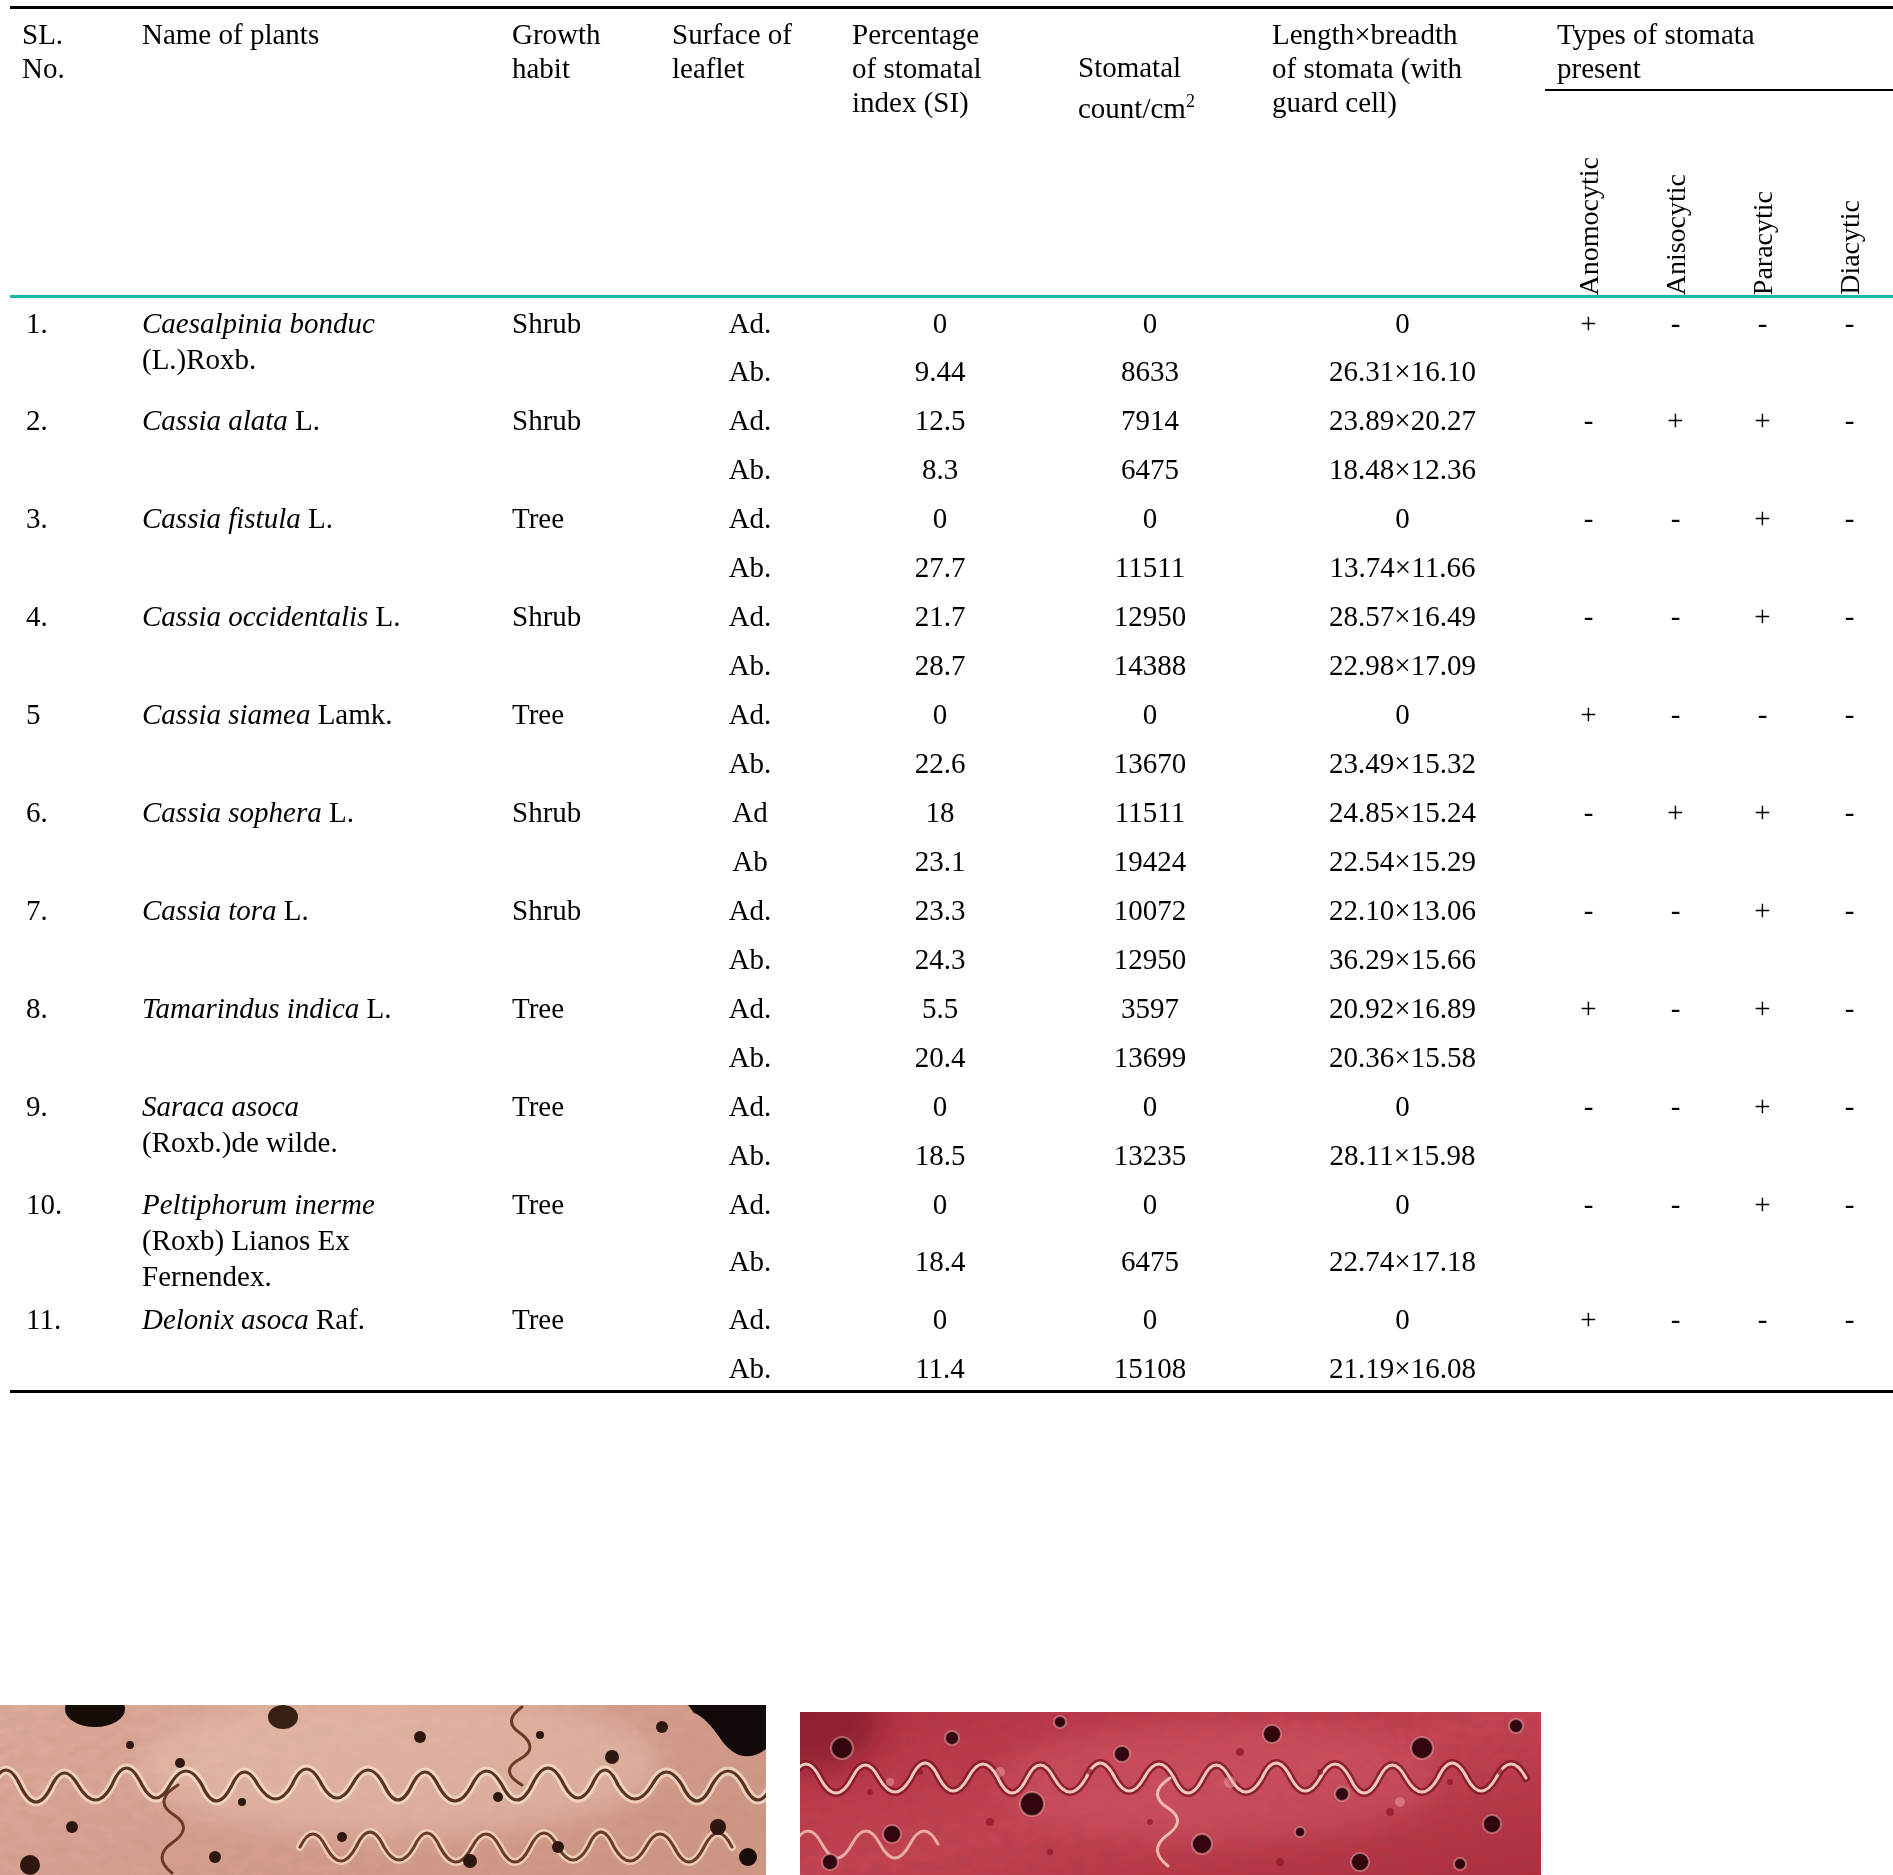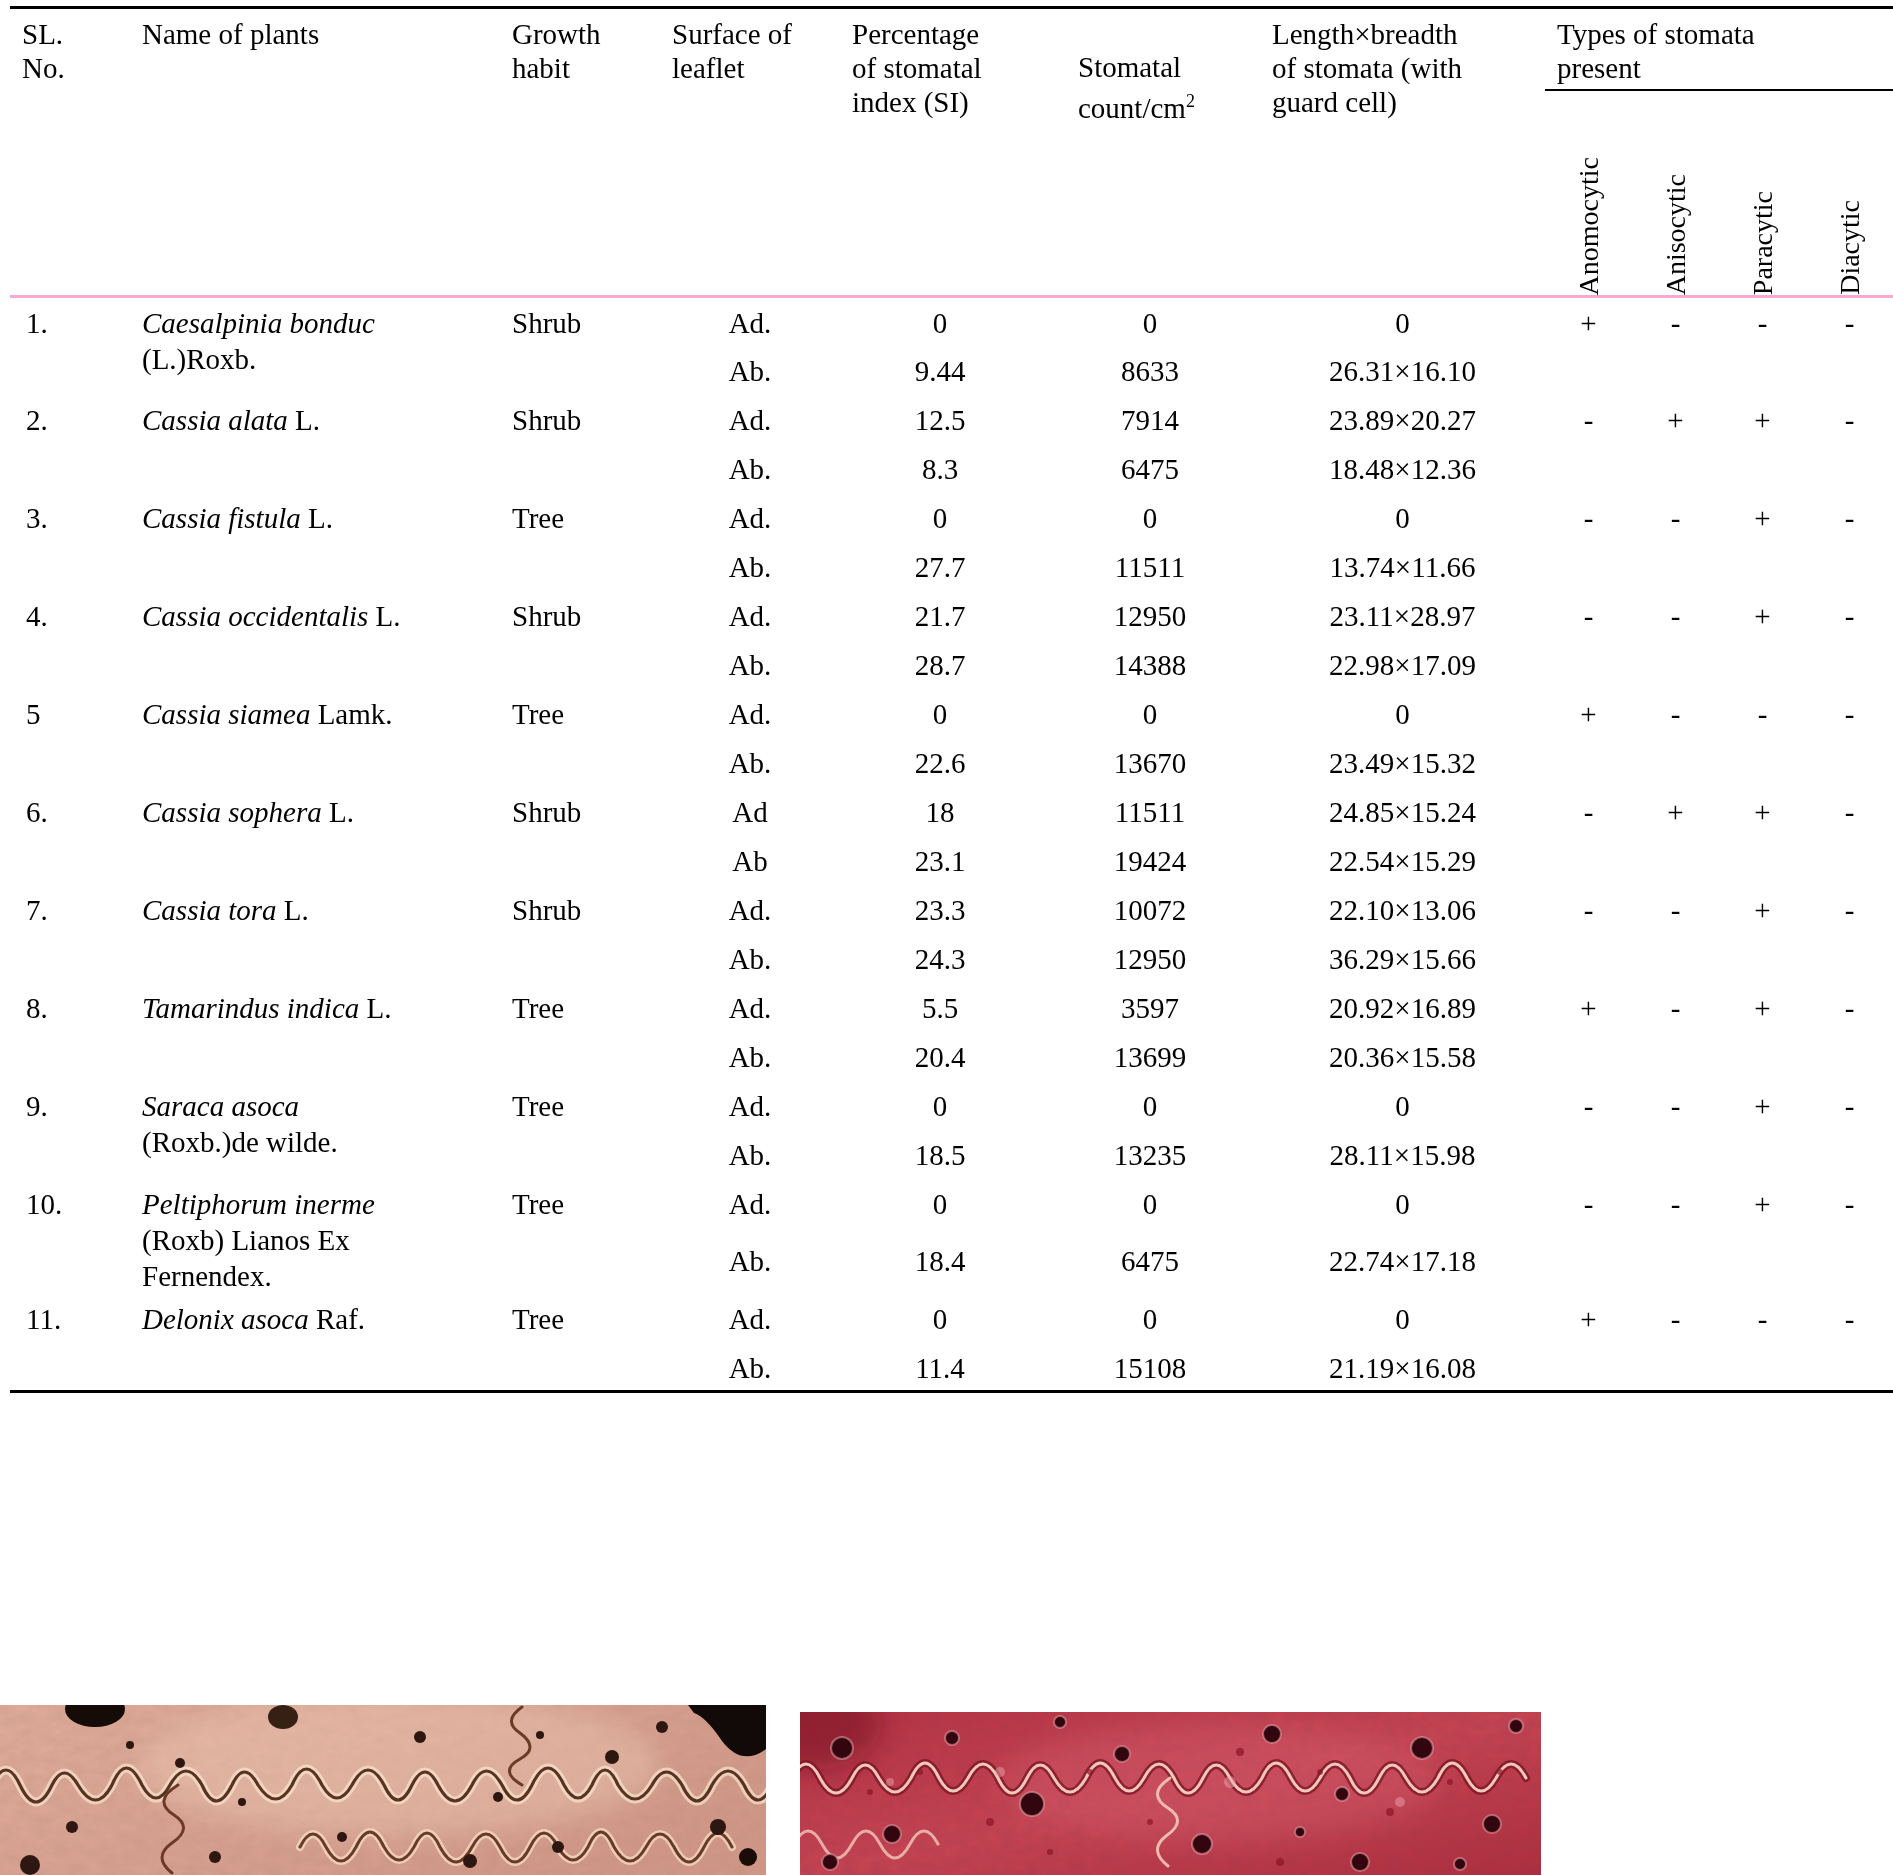--- a/index.html
+++ b/index.html
@@ -11,21 +11,21 @@
     position: relative; overflow: hidden;
   }
   
   table.stomata {
     border-collapse: collapse; table-layout: fixed;
     width: 1883px; margin: 6px 0 0 10px;
     border-top: 3px solid #000; border-bottom: 3px solid #000;
     font-size: 29px;
   }
   th, td { padding: 0; font-weight: normal; text-align: left; vertical-align: top; }
-  thead th { border-bottom: 3px solid #f9a8d4; height: 289px; font-family: Liberation Serif, serif; }
+  thead th { border-bottom: 3px solid #14b8a6; height: 289px; font-family: Liberation Serif, serif; }
   .hdr { line-height: 34px; padding: 8px 4px 0 12px; }
   .pre { white-space: pre-line; }
   .h-count .hdr { padding-left: 38px; margin-top: 33px; }
   sup { font-size: 0.62em; vertical-align: super; }
   .types-inner { display: flex; flex-direction: column; height: 286px; }
   .types-rule { border-top: 2px solid #000; margin-top: 4px; }
   .types-rotated-row { margin-top: auto; display: flex; height: 178px; }
   .rot { width: 87px; display: flex; align-items: flex-end; justify-content: center; }
   .rot span { writing-mode: vertical-rl; transform: rotate(180deg); line-height: 30px; font-size: 28px; }
   tbody tr { height: 49px; }
@@ -172,21 +172,21 @@
           <td class="c-num">11511</td>
           <td class="c-num">13.74×11.66</td>
         </tr>
         <tr>
           <td class="c-sl" rowspan="2">4.</td>
           <td class="c-name" rowspan="2"><i>Cassia occidentalis</i><span> L.</span></td>
           <td class="c-habit" rowspan="2">Shrub</td>
           <td class="c-surf">Ad.</td>
           <td class="c-num">21.7</td>
           <td class="c-num">12950</td>
-          <td class="c-num">23.11×28.97</td>
+          <td class="c-num">28.57×16.49</td>
           <td class="c-type" rowspan="2">-</td>
           <td class="c-type" rowspan="2">-</td>
           <td class="c-type" rowspan="2">+</td>
           <td class="c-type" rowspan="2">-</td>
         </tr>
         <tr>
           <td class="c-surf">Ab.</td>
           <td class="c-num">28.7</td>
           <td class="c-num">14388</td>
           <td class="c-num">22.98×17.09</td>

